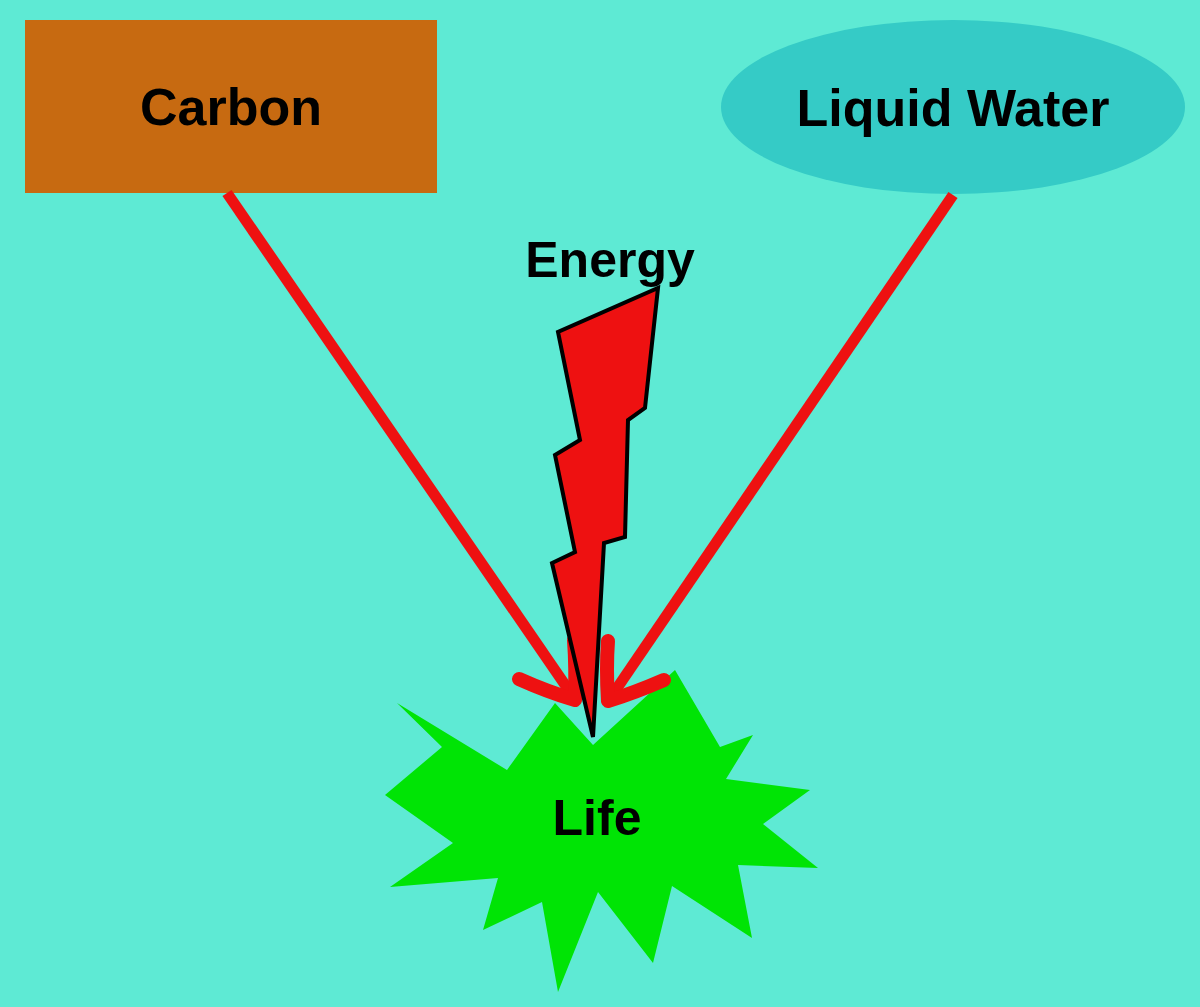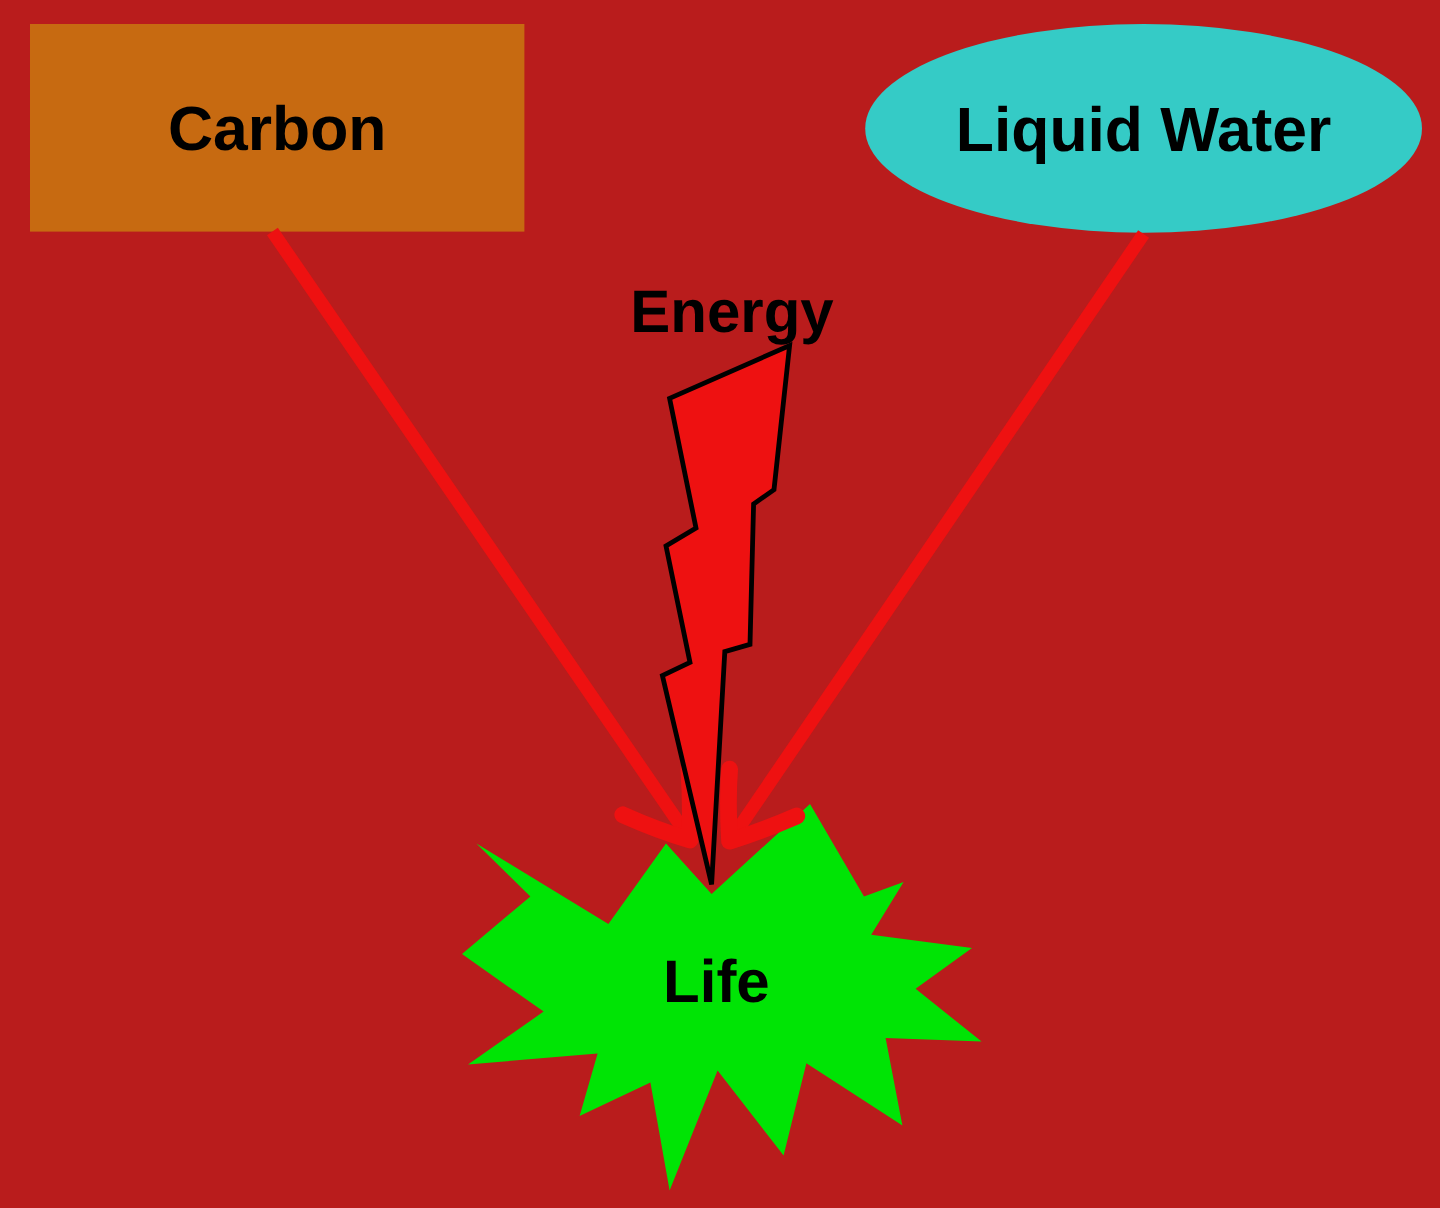--- a/index.html
+++ b/index.html
@@ -1,21 +1,21 @@
 <!DOCTYPE html>
 <html><head>
 <meta charset="utf-8">
 <style>
   html, body { margin: 0; padding: 0; }
   body { font-family: "Liberation Sans", sans-serif; }
   .canvas {
     position: relative;
     width: 1200px;
     height: 1007px;
-    background: #b91c1c;
+    background: #5eead4;
     overflow: hidden;
   }
   svg.diagram { position: absolute; left: 0; top: 0; }
   text.node-label {
     font-family: "Liberation Sans", sans-serif;
     font-weight: bold;
     fill: #000000;
   }
   .lbl-52 { font-size: 52px; }
   .lbl-50 { font-size: 50px; }

